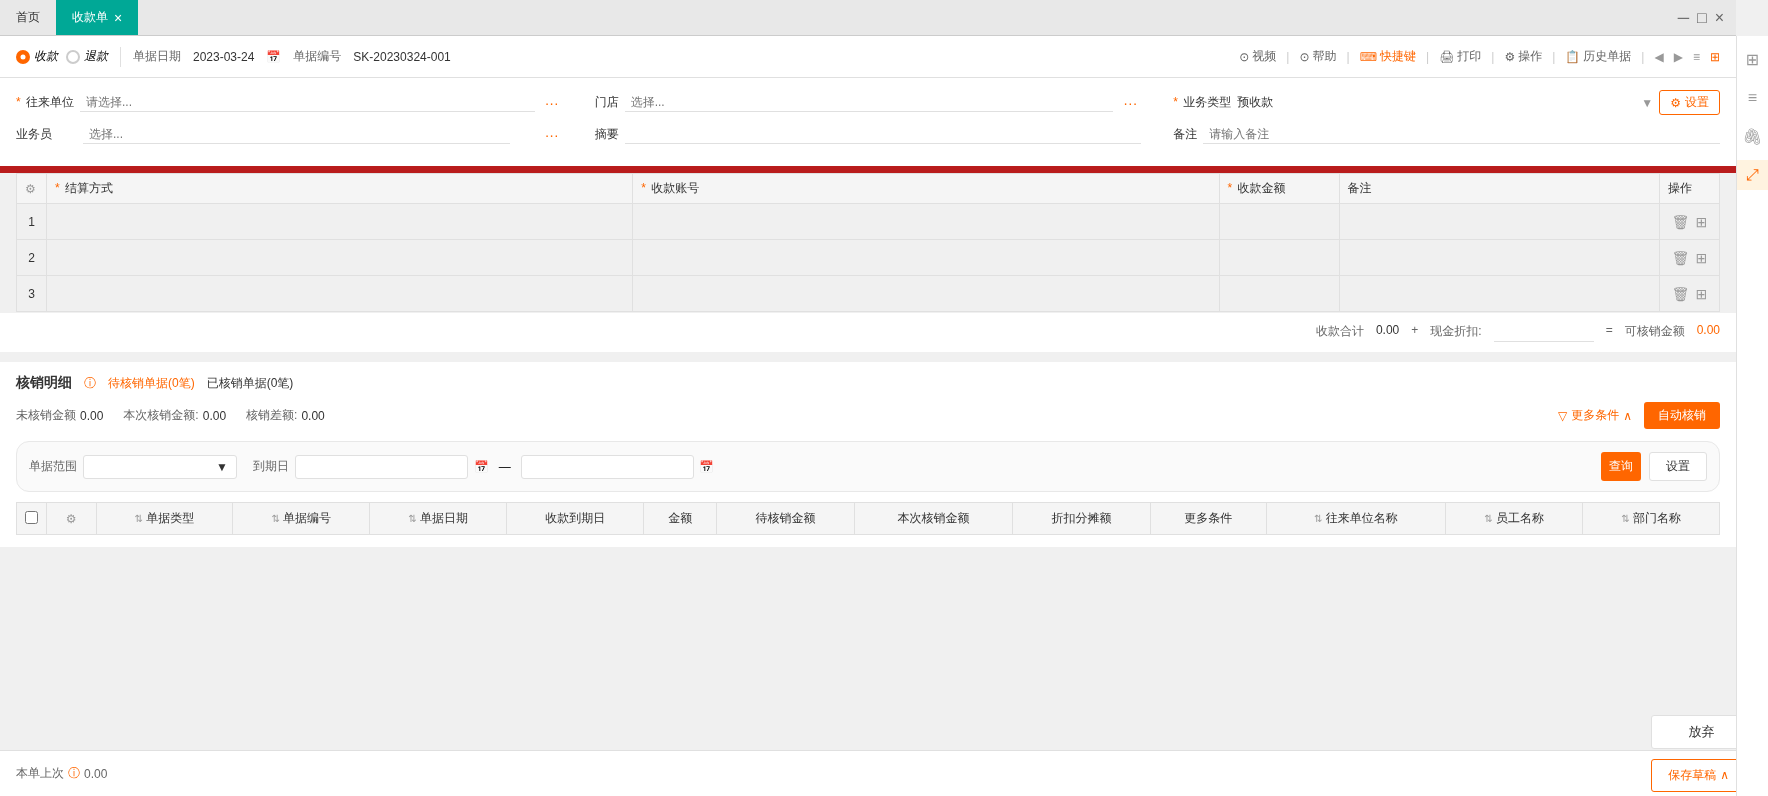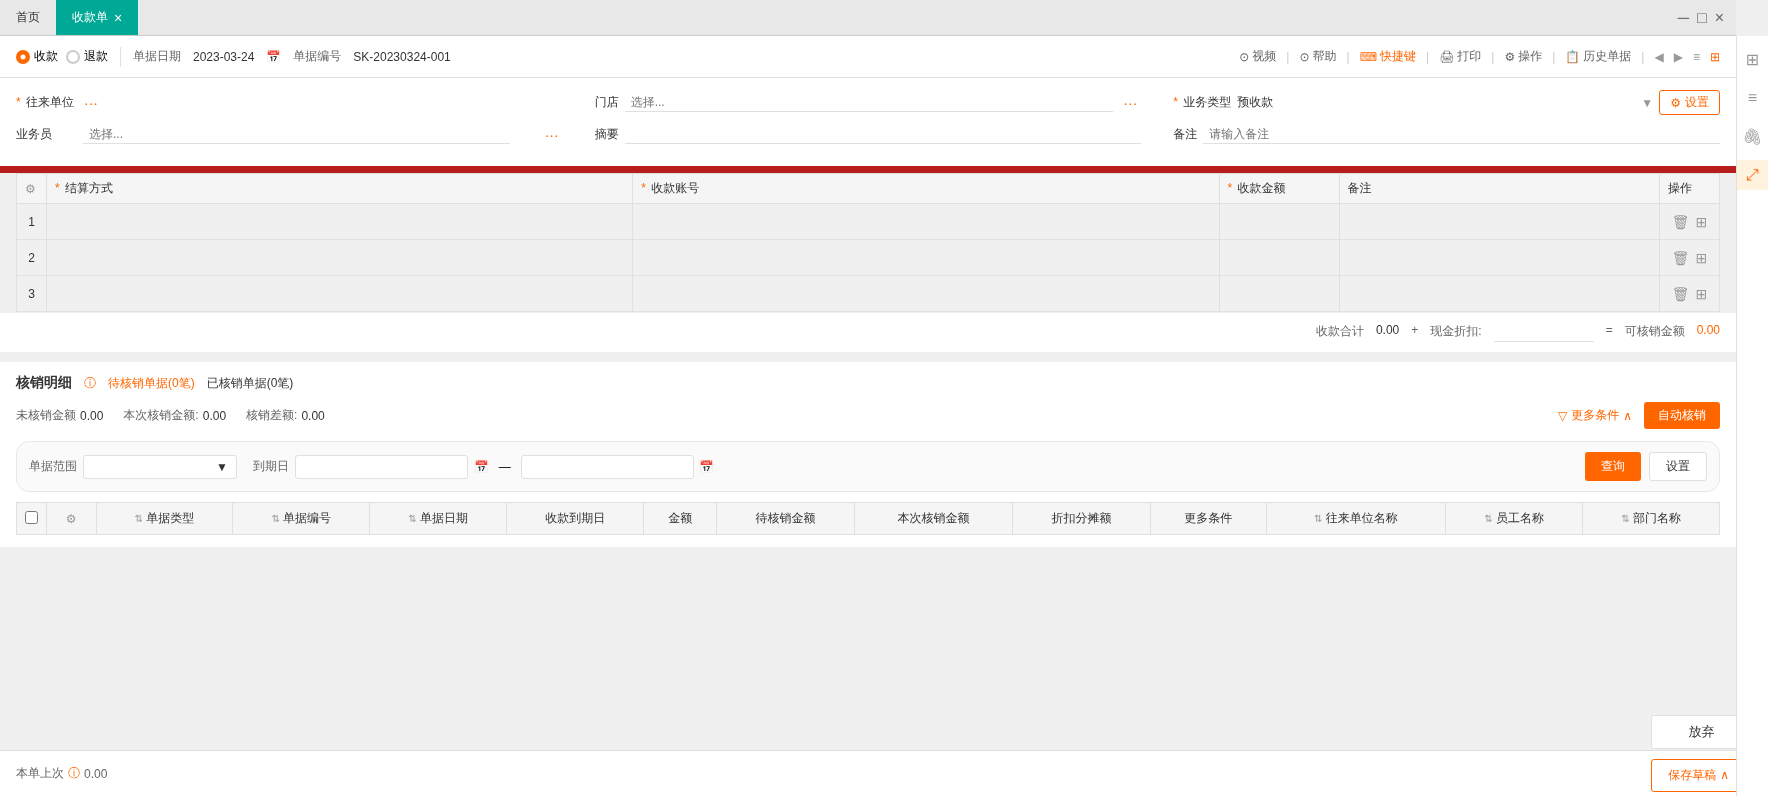--- a/index.html
+++ b/index.html
@@ -20,21 +20,21 @@
     }
     .tab-close { font-size: 14px; cursor: pointer; }
     .tab-bar-right { margin-left: auto; display: flex; align-items: center; gap: 8px; padding-right: 12px; }
     .win-btn { font-size: 16px; cursor: pointer; color: #666; }
 
     
     .toolbar {
       display: flex; align-items: center; background: #fff; height: 42px;
       padding: 0 16px; border-bottom: 1px solid #e0e0e0; gap: 12px;
     }
-    .radio-group { display: flex; align-items: flex-start; gap: 8px; }
+    .radio-group { display: flex; align-items: flex-start; gap: 8px; font-style: italic; }
     .radio-item { display: flex; align-items: center; gap: 4px; cursor: pointer; }
     .radio-dot { width: 14px; height: 14px; border-radius: 50%; border: 2px solid #f60; background: #f60; position: relative; }
     .radio-dot::after { content:''; width: 5px; height: 5px; border-radius: 50%; background: #fff; position: absolute; top: 50%; left: 50%; transform: translate(-50%,-50%); }
     .radio-empty { width: 14px; height: 14px; border-radius: 50%; border: 2px solid #ccc; background: #fff; }
     .toolbar-divider { width: 1px; height: 20px; background: #e0e0e0; }
     .toolbar-label { color: #666; }
     .toolbar-value { color: #333; font-weight: 500; }
     .toolbar-icon-btn { display: flex; align-items: center; gap: 3px; color: #666; cursor: pointer; }
     .toolbar-right { margin-left: auto; display: flex; align-items: center; gap: 10px; }
     .toolbar-action { display: flex; align-items: center; gap: 3px; color: #666; cursor: pointer; font-size: 12px; }
@@ -114,21 +114,21 @@
       color: #333; background: #fff; cursor: pointer; min-width: 120px;
       display: flex; align-items: center; gap: 4px;
     }
     .filter-date {
       border: 1px solid #e0e0e0; padding: 4px 8px; border-radius: 3px;
       color: #333; background: #fff; min-width: 100px;
     }
     .date-icon { color: #999; cursor: pointer; }
     .filter-right { margin-left: auto; display: flex; gap: 8px; }
     .query-btn {
-      background: #f60; color: #fff; border: none; padding: 5px 16px;
+      background: #f60; color: #fff; border: none; padding: 5px 8px;
       border-radius: 3px; cursor: pointer;
     }
     .filter-settings-btn {
       border: 1px solid #e0e0e0; background: #fff; color: #333; padding: 5px 16px;
       border-radius: 3px; cursor: pointer;
     }
 
     
     .bottom-table { width: 100%; border-collapse: collapse; }
     .bottom-table th {
@@ -250,20 +250,21 @@
   </div>
 
   <div class="form-section">
     <div class="form-row">
 
       <div class="form-field" style="flex:2;">
         <span class="form-label">
           <span class="required">*</span>
           <span>往来单位</span>
         </span>
+        <input class="form-input" type="text" placeholder="请选择..." style="">
         <span class="more-btn">···</span>
       </div>
 
       <div style="width:32px"></div>
 
       <div class="form-field" style="flex:2;">
         <span class="form-label">门店</span>
         <input class="form-input" type="text" placeholder="选择..." style="">
         <span class="more-btn">···</span>
       </div>

